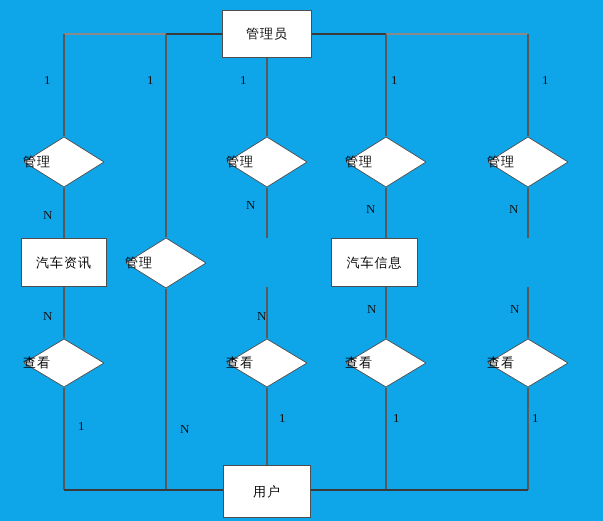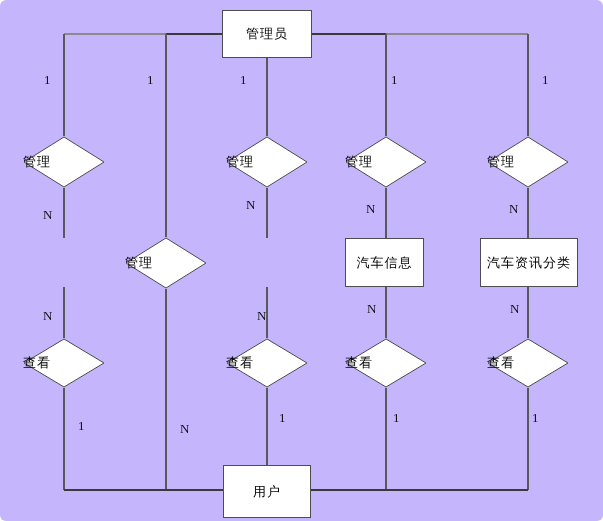--- a/index.html
+++ b/index.html
@@ -4,23 +4,22 @@
 <style>
   html,body{margin:0;padding:0;background:#ffffff;}
   body{
     font-family:"Liberation Sans","DejaVu Sans",sans-serif;
     -webkit-font-smoothing:antialiased;
   }
   #canvas{
     position:relative;
     width:603px;
     height:521px;
-    background:#c4b5fd;
+    background:#0ea5e9;
     overflow:hidden;
-    border-radius:6px;
   }
   svg#wires{
     position:absolute;
     left:0; top:0;
     width:603px; height:521px;
     pointer-events:none;
   }
   .entity{
     position:absolute;
     box-sizing:border-box;
@@ -101,29 +100,29 @@
 
       <path d="M 64 490 L 223 490" stroke="#3a3a3a"></path>
       <path d="M 311 490 L 528 490" stroke="#3a3a3a"></path>
     </g>
   </svg>
 
   <div class="entity" style="left:222px;top:10px;width:90px;height:48px;">
     <span>管理员</span>
   </div>
 
-
-
-  <div class="entity" style="left:345px;top:238px;width:79px;height:49px;">
+  <div class="entity" style="left:21px;top:238px;width:86px;height:49px;">
+    <span>汽车资讯</span>
+  </div>
+
+
+  <div class="entity" style="left:331px;top:238px;width:87px;height:49px;">
     <span>汽车信息</span>
   </div>
 
-  <div class="entity" style="left:480px;top:238px;width:98px;height:49px;">
-    <span>汽车资讯分类</span>
-  </div>
 
   <div class="entity" style="left:223px;top:465px;width:88px;height:53px;">
     <span>用户</span>
   </div>
 
   <div class="rel" style="left:23px;top:136px;width:82px;height:52px;">
     <svg class="dia" viewBox="0 0 82 52" preserveAspectRatio="none">
       <polygon points="41,1 81,26 41,51 1,26" fill="#ffffff" stroke="#4d4d4d" stroke-width="1"></polygon>
     </svg>
     <span class="lbl">管理</span>

